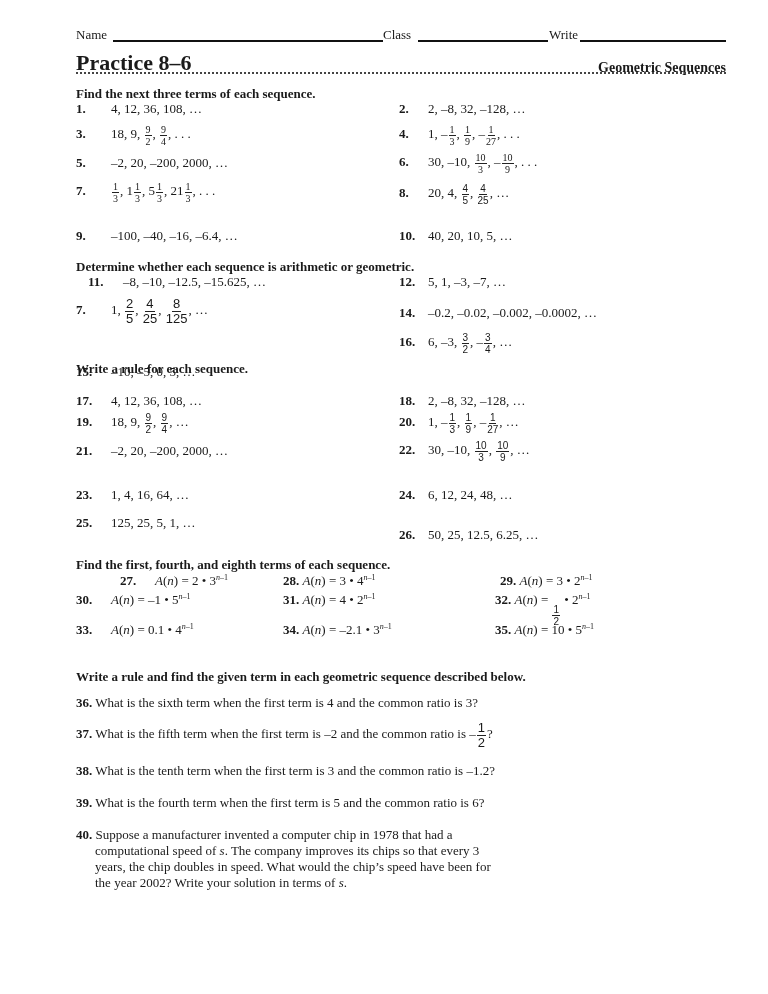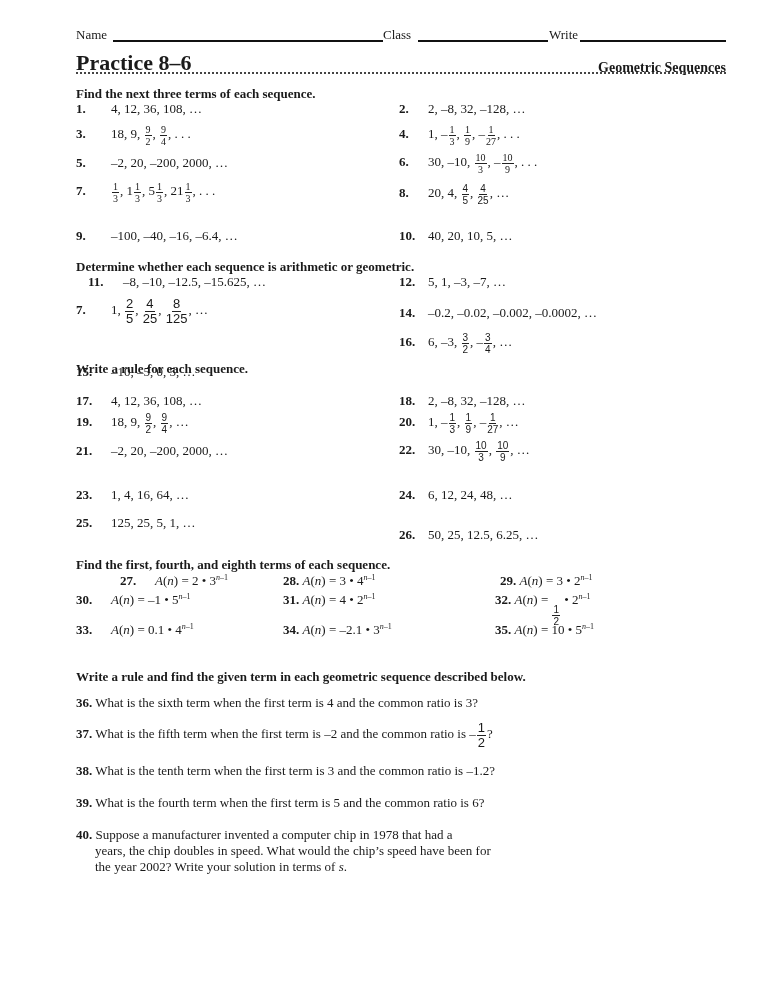--- a/index.html
+++ b/index.html
@@ -246,15 +246,16 @@
 </div>
 <div class="abs" style="left:76px;top:763px;">
   <span class="num">38.</span> <span>What is the tenth term when the first term is 3 and the common ratio is –1.2?</span>
 </div>
 <div class="abs" style="left:76px;top:795px;">
   <span class="num">39.</span> <span>What is the fourth term when the first term is 5 and the common ratio is 6?</span>
 </div>
 
 <div class="abs" style="left:76px;top:827px;line-height:16px;">
   <div><span class="num">40.</span> <span>Suppose a manufacturer invented a computer chip in 1978 that had a</span></div>
+  <div style="padding-left:19px;"><span>computational speed of </span><i>s</i><span>. The company improves its chips so that every 3</span></div>
   <div style="padding-left:19px;"><span>years, the chip doubles in speed. What would the chip’s speed have been for</span></div>
   <div style="padding-left:19px;"><span>the year 2002? Write your solution in terms of </span><i>s</i><span>.</span></div>
 </div>
 
 </body></html>

